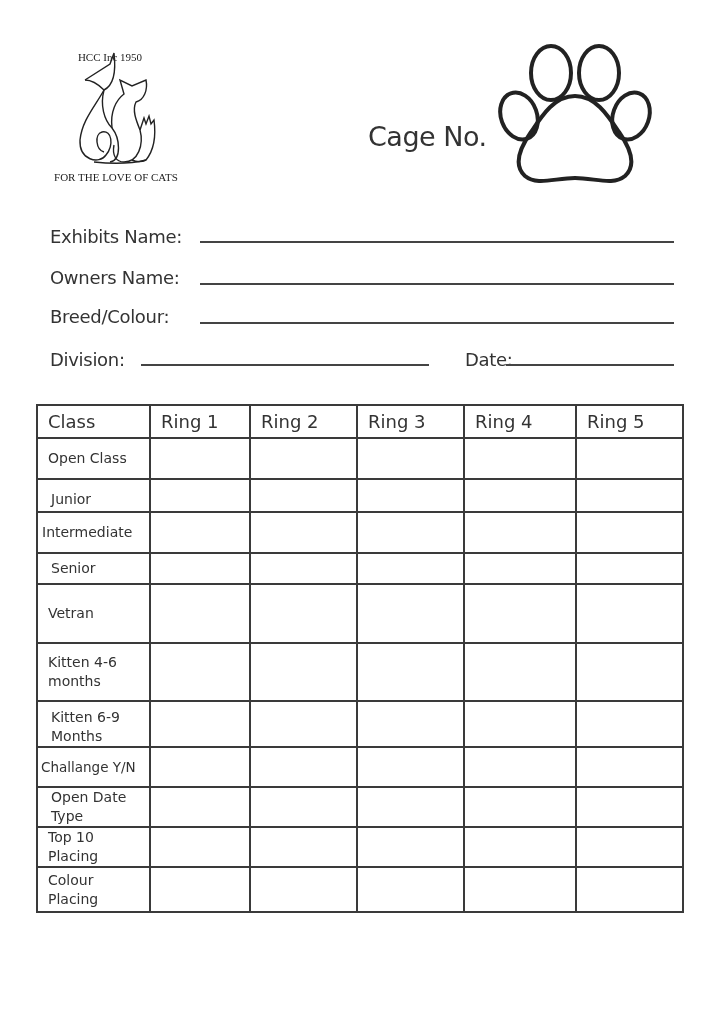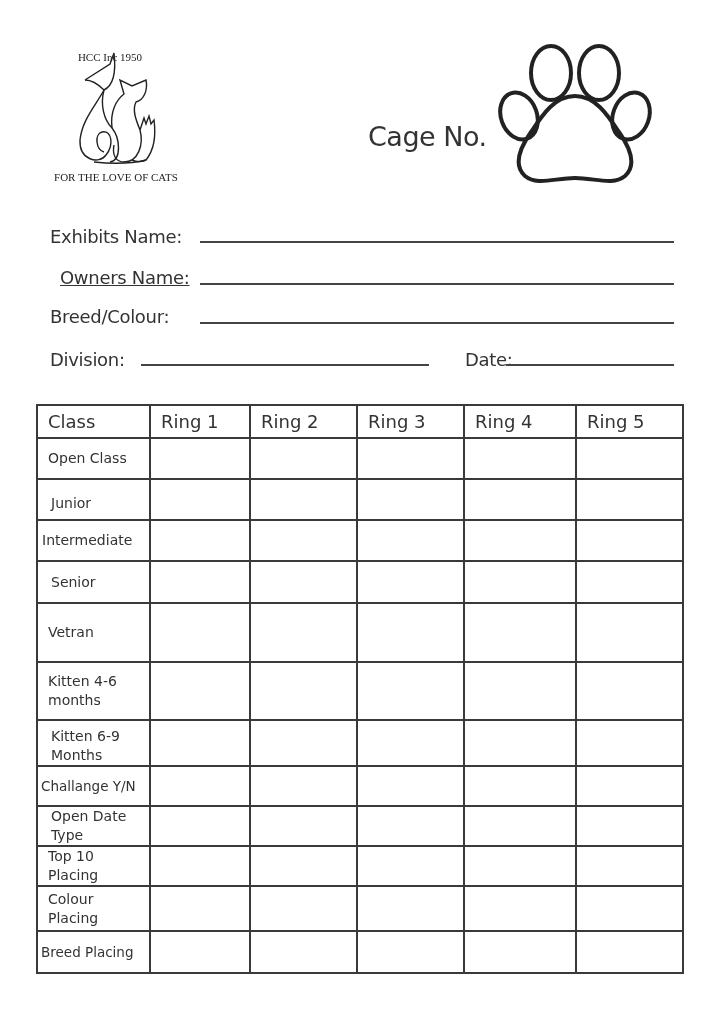--- a/index.html
+++ b/index.html
@@ -39,21 +39,21 @@
     <ellipse cx="104" cy="31" rx="20" ry="27"></ellipse>
     <ellipse cx="24" cy="74" rx="18" ry="24" transform="rotate(-20 24 74)"></ellipse>
     <ellipse cx="136" cy="74" rx="18" ry="24" transform="rotate(20 136 74)"></ellipse>
     <path d="M80 54 C 100 54 112 72 124 90 C 138 110 140 125 130 134 C 118 144 100 136 80 136 C 60 136 42 144 30 134 C 20 125 22 110 36 90 C 48 72 60 54 80 54 Z"></path>
   </g>
 </svg>
 
 <div class="abs field-label" style="left:50px;top:226px;">Exhibits Name:</div>
 <div class="abs field-line" style="left:200px;top:241px;width:474px;"></div>
 
-<div class="abs field-label" style="left:60px;top:267px;text-decoration:underline;">Owners Name:</div>
+<div class="abs field-label" style="left:50px;top:267px;">Owners Name:</div>
 <div class="abs field-line" style="left:200px;top:283px;width:474px;"></div>
 
 <div class="abs field-label" style="left:50px;top:306px;">Breed/Colour:</div>
 <div class="abs field-line" style="left:200px;top:322px;width:474px;"></div>
 
 <div class="abs field-label" style="left:50px;top:349px;">Division:</div>
 <div class="abs field-line" style="left:141px;top:364px;width:288px;"></div>
 
 <div class="abs field-label" style="left:465px;top:349px;">Date:</div>
 <div class="abs field-line" style="left:506px;top:364px;width:168px;"></div>
@@ -77,37 +77,37 @@
     <th>Ring 5</th>
   </tr>
   <tr style="height:41px">
     <td class="cls" style="padding-left:10px">Open Class</td>
     <td></td>
         <td></td>
         <td></td>
         <td></td>
         <td></td>
   </tr>
-  <tr style="height:41px">
+  <tr style="height:33px">
     <td class="cls" style="padding-left:13px;padding-top:7px">Junior</td>
     <td></td>
         <td></td>
         <td></td>
         <td></td>
         <td></td>
   </tr>
   <tr style="height:41px">
     <td class="cls">Intermediate</td>
     <td></td>
         <td></td>
         <td></td>
         <td></td>
         <td></td>
   </tr>
-  <tr style="height:42px">
+  <tr style="height:31px">
     <td class="cls" style="padding-left:13px">Senior</td>
     <td></td>
         <td></td>
         <td></td>
         <td></td>
         <td></td>
   </tr>
   <tr style="height:59px">
     <td class="cls" style="padding-left:10px">Vetran</td>
     <td></td>
@@ -157,22 +157,14 @@
         <td></td>
   </tr>
   <tr style="height:45px">
     <td class="cls" style="padding-left:10px;padding-right:24px">Colour Placing</td>
     <td></td>
         <td></td>
         <td></td>
         <td></td>
         <td></td>
   </tr>
-  <tr style="height:42px">
-    <td class="cls" style="font-size:13.5px;padding-left:3px">Breed Placing</td>
-    <td></td>
-        <td></td>
-        <td></td>
-        <td></td>
-        <td></td>
-  </tr>
 </tbody>
   </table>
 
 </body></html>

